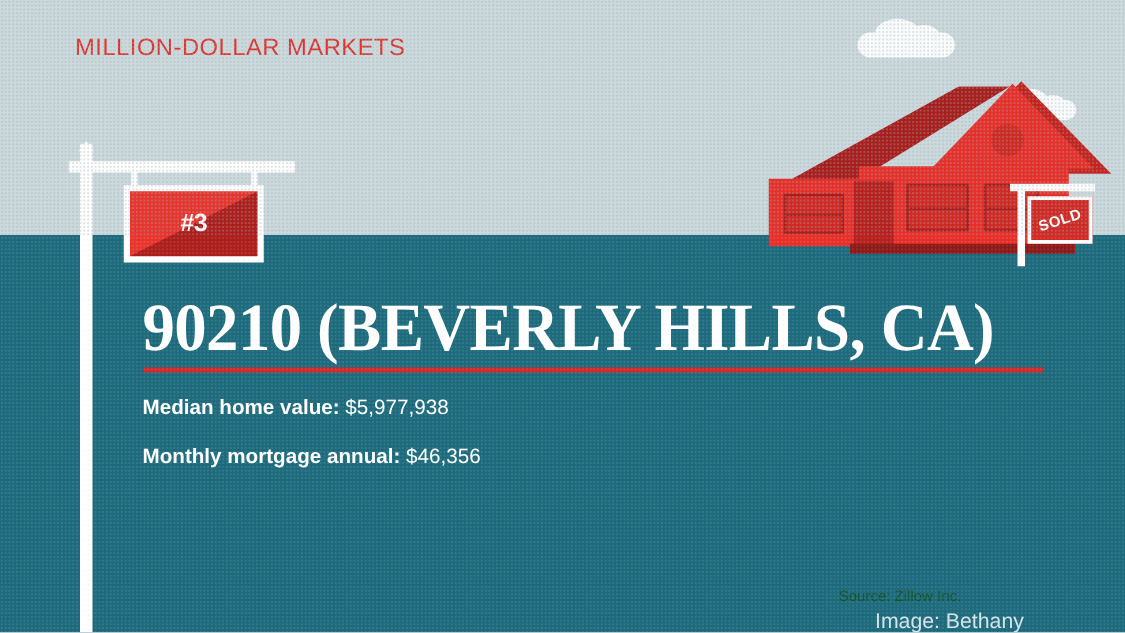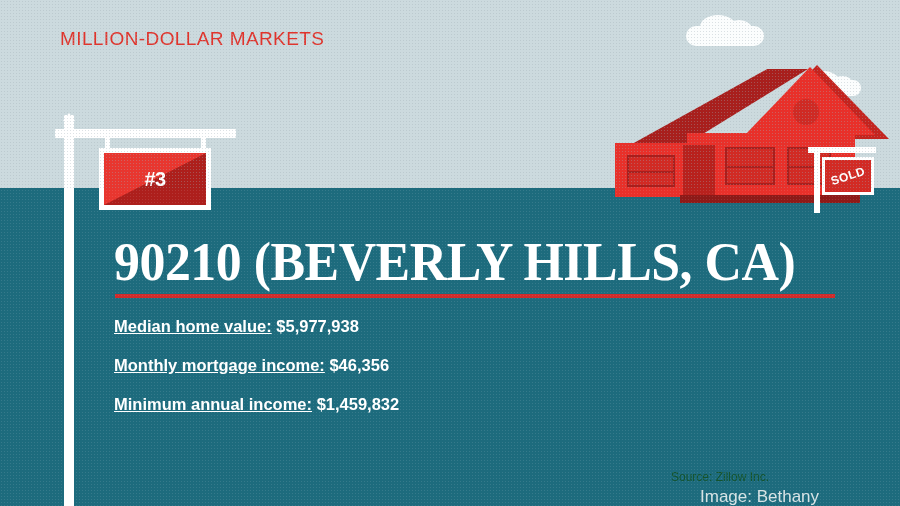--- a/index.html
+++ b/index.html
@@ -75,22 +75,22 @@
   .rule{
     position:absolute;left:115px;top:294px;width:720px;height:4px;
     background:#cf2b2b;
   }
 
   .stats{position:absolute;left:114px;top:316px;}
   .stat{
     font-size:16.5px;line-height:20px;color:#ffffff;
     margin-bottom:19px;white-space:nowrap;
   }
-  .stat b{font-weight:bold;text-decoration:underline;}
-  .stat span.val{font-weight:bold;}
+  .stat b{font-weight:bold;}
+  .stat span.val{font-weight:normal;}
 
   .source{
     position:absolute;left:671px;top:470px;
     font-size:12px;color:#14532d;
   }
   .credit{
     position:absolute;left:700px;top:487px;
     font-size:17px;color:#d7e3e5;
   }
 
@@ -214,26 +214,22 @@
 
   <div class="title">90210 (BEVERLY HILLS, CA)</div>
   <div class="rule"></div>
 
   <div class="stats">
     <div class="stat">
       <b>Median home value:</b>
       <span class="val">$5,977,938</span>
     </div>
     <div class="stat">
-      <b>Monthly mortgage income:</b>
+      <b>Monthly mortgage annual:</b>
       <span class="val">$46,356</span>
-    </div>
-    <div class="stat">
-      <b>Minimum annual income:</b>
-      <span class="val">$1,459,832</span>
     </div>
   </div>
 
   <div class="source">Source: Zillow Inc.</div>
   <div class="credit">Image: Bethany Bickley/ACBJ</div>
 
   <div class="grain-top"></div>
   <div class="grain"></div>
 </div>
 

